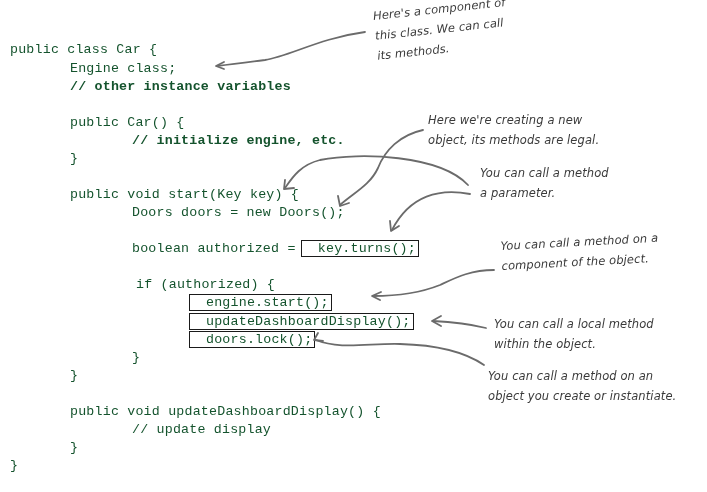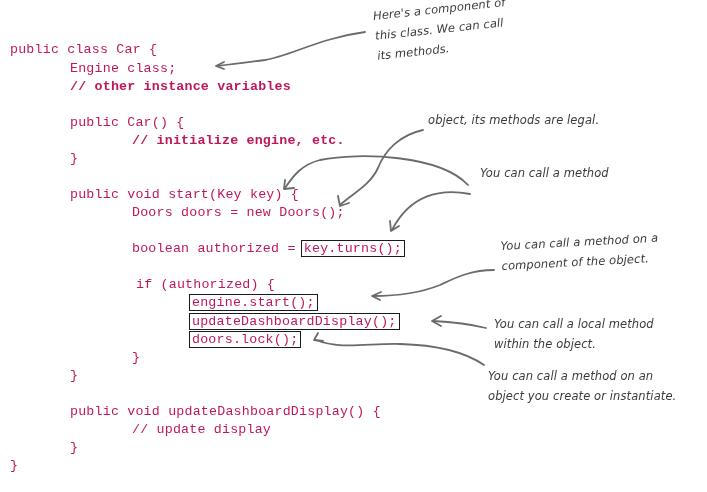--- a/index.html
+++ b/index.html
@@ -1,28 +1,28 @@
 <!DOCTYPE html>
 <html><head>
   <meta charset="utf-8">
   <style>
     html, body { margin: 0; padding: 0; background: #ffffff; }
     body { width: 707px; height: 492px; position: relative; overflow: hidden; }
     .code-line {
       position: absolute;
       font-family: "Liberation Mono", "DejaVu Sans Mono", monospace;
       font-size: 13.3px;
-      color: #be185d;
+      color: #14532d;
       white-space: pre;
       line-height: 16px;
       letter-spacing: 0.2px;
     }
     .boxed {
       border: 1.3px solid #1a1a1a;
-      padding: 0 2px 0 2px;
+      padding: 0 2px 0 16px;
       margin-left: -3px;
     }
     .note {
       position: absolute;
       font-family: "DejaVu Sans", sans-serif;
       font-size: 11.5px;
       color: #3a3a3a;
       line-height: 20px;
       font-style: italic;
       letter-spacing: 0.1px;
@@ -86,25 +86,27 @@
   <path d="M318 333 L314 340 L323 341"></path>
 </svg>
 
 <div class="note" style="left:372px; top:6px; transform: rotate(-6deg); transform-origin: left top;">
   <span>Here's a component of</span>
   <span>this class. We can call</span>
   <span>its methods.</span>
 </div>
 
 <div class="note" style="left:428px; top:110px;">
+  <span>Here we're creating a new</span>
   <span>object, its methods are legal.</span>
 </div>
 
 <div class="note" style="left:480px; top:163px;">
   <span>You can call a method</span>
+  <span>a parameter.</span>
 </div>
 
 <div class="note" style="left:500px; top:236px; transform: rotate(-3deg); transform-origin: left top;">
   <span>You can call a method on a</span>
   <span>component of the object.</span>
 </div>
 
 <div class="note" style="left:494px; top:314px;">
   <span>You can call a local method</span>
   <span>within the object.</span>

